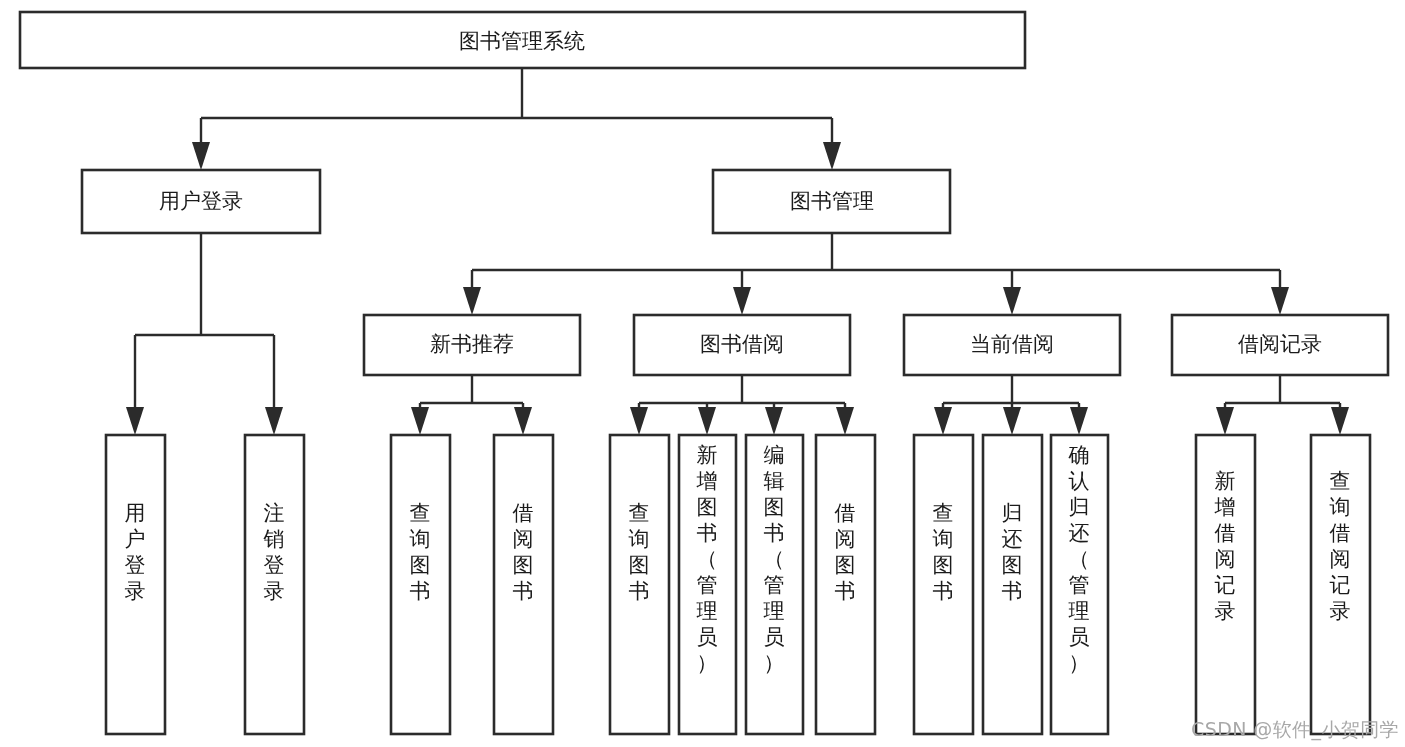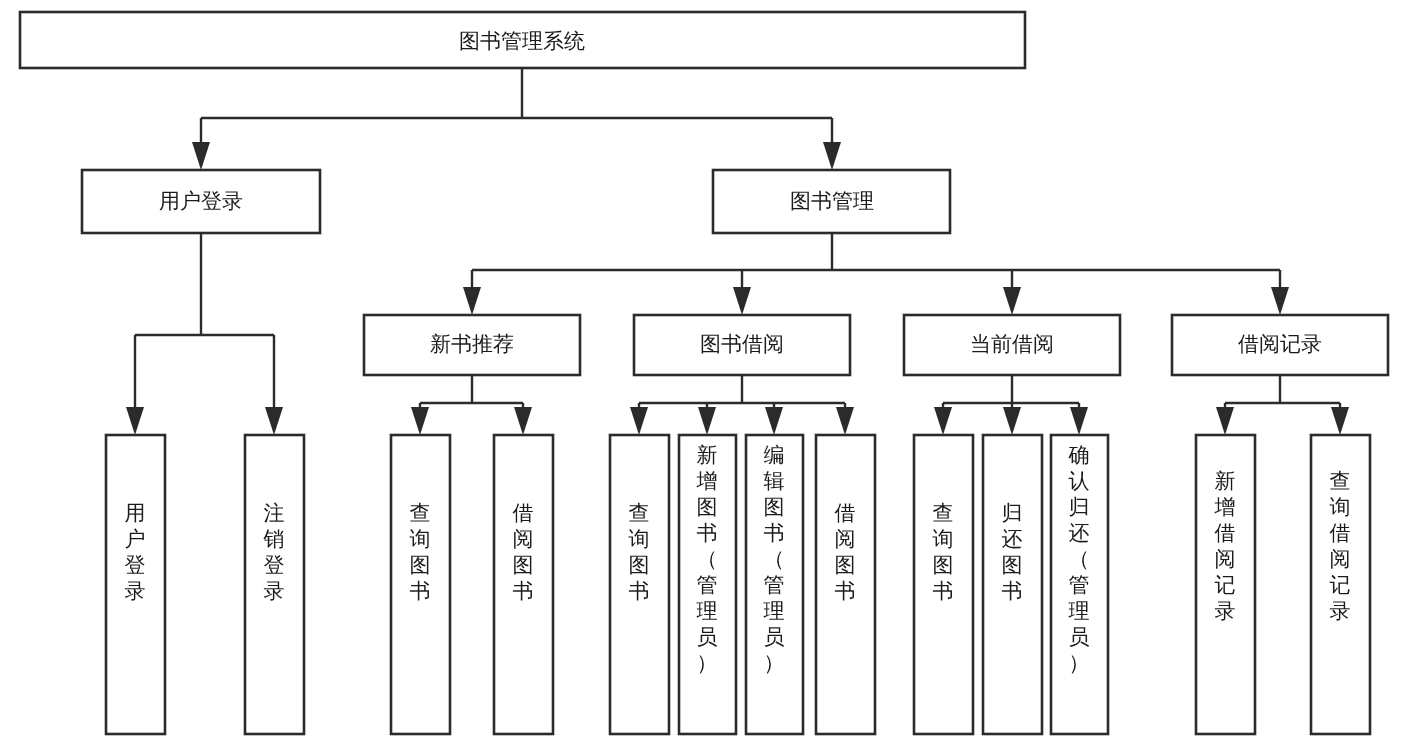--- a/index.html
+++ b/index.html
@@ -244,13 +244,14 @@
       <text class="node-label-v" x="1223" y="488"><tspan x="1223" dy="0">新</tspan><tspan x="1223" dy="26">增</tspan><tspan x="1223" dy="26">借</tspan><tspan x="1223" dy="26">阅</tspan><tspan x="1223" dy="26">记</tspan><tspan x="1223" dy="26">录</tspan></text>
     </g>
 
     <g>
       <rect class="node-box" x="1309" y="435" width="59" height="299"></rect>
       <text class="node-label-v" x="1338" y="488"><tspan x="1338" dy="0">查</tspan><tspan x="1338" dy="26">询</tspan><tspan x="1338" dy="26">借</tspan><tspan x="1338" dy="26">阅</tspan><tspan x="1338" dy="26">记</tspan><tspan x="1338" dy="26">录</tspan></text>
     </g>
 
   </svg>
 
+  <div class="watermark">CSDN @软件_小贺同学</div>
 </div>
 
 </body></html>

